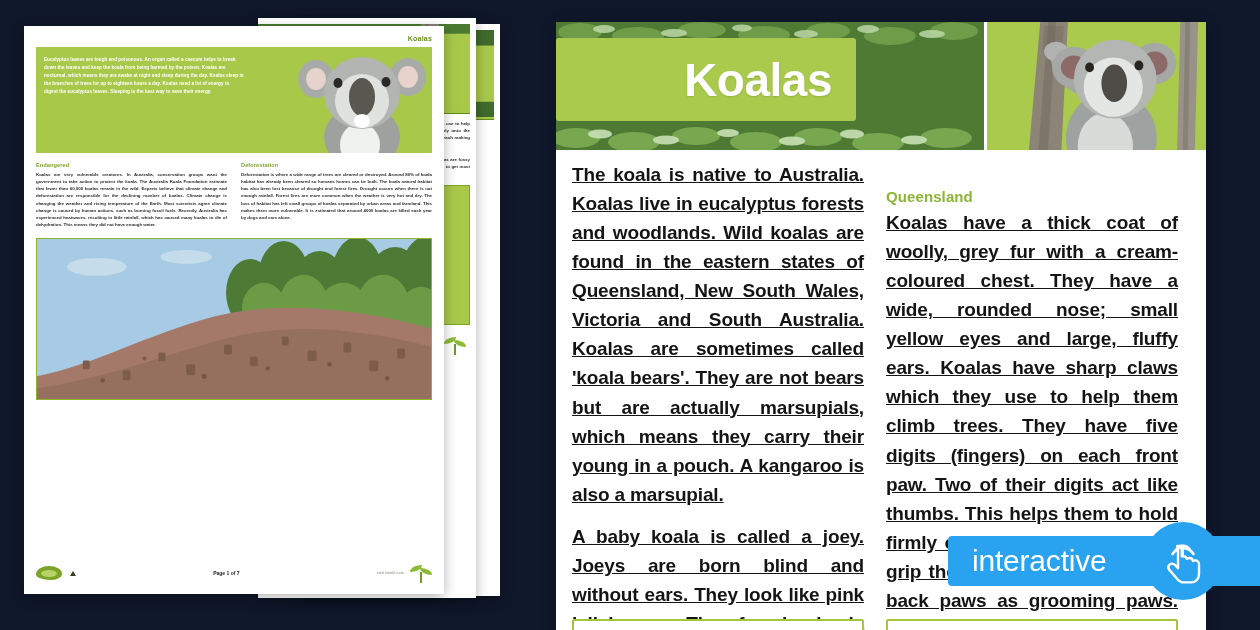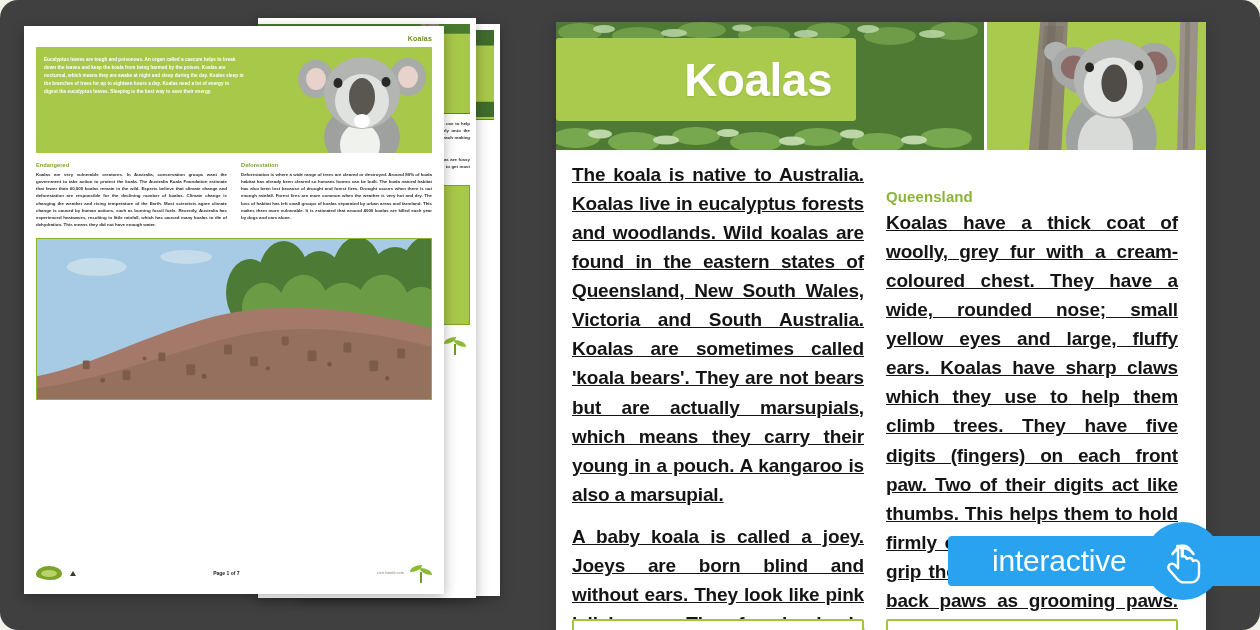--- a/index.html
+++ b/index.html
@@ -2,21 +2,21 @@
 <html><head>
 <meta charset="utf-8">
 <style>
   * { box-sizing: border-box; margin: 0; padding: 0; }
   html, body {
     width: 1260px; height: 630px;
     overflow: hidden;
     background: #f2f2e9;
     font-family: "Liberation Sans", sans-serif;
   }
-  .stage { position: relative; width: 1260px; height: 630px; background: #404040; border-radius: 18px; }
+  .stage { position: relative; width: 1260px; height: 630px; background: #0f172a; }
 
   
   .thumb-stack { position: absolute; left: 0; top: 0; width: 556px; height: 630px; }
 
   .sheet {
     position: absolute; background: #ffffff;
     box-shadow: 0 3px 12px rgba(0,0,0,0.30);
     overflow: hidden;
   }
   .sheet-c { left: 300px; top: 24px; width: 200px; height: 572px; }
@@ -149,21 +149,21 @@
   .botbox-l { left: 16px; width: 292px; }
   .botbox-r { left: 330px; width: 292px; }
 
   
   .badge {
     position: absolute; left: 948px; top: 536px; width: 312px; height: 50px;
     background: #29a3f0; border-radius: 4px 0 0 4px;
     display: flex; align-items: center;
   }
   .badge-label {
-    color: #ffffff; font-size: 30px; padding-left: 44px;
+    color: #ffffff; font-size: 30px; padding-left: 24px;
     letter-spacing: -.2px; line-height: 1; font-weight: normal;
   }
   .badge-circle {
     position: absolute; left: 196px; top: -14px; width: 78px; height: 78px;
     border-radius: 50%; background: #29a3f0;
     display: flex; align-items: center; justify-content: center;
   }
 
   
   .ill { position: absolute; inset: 0; }

